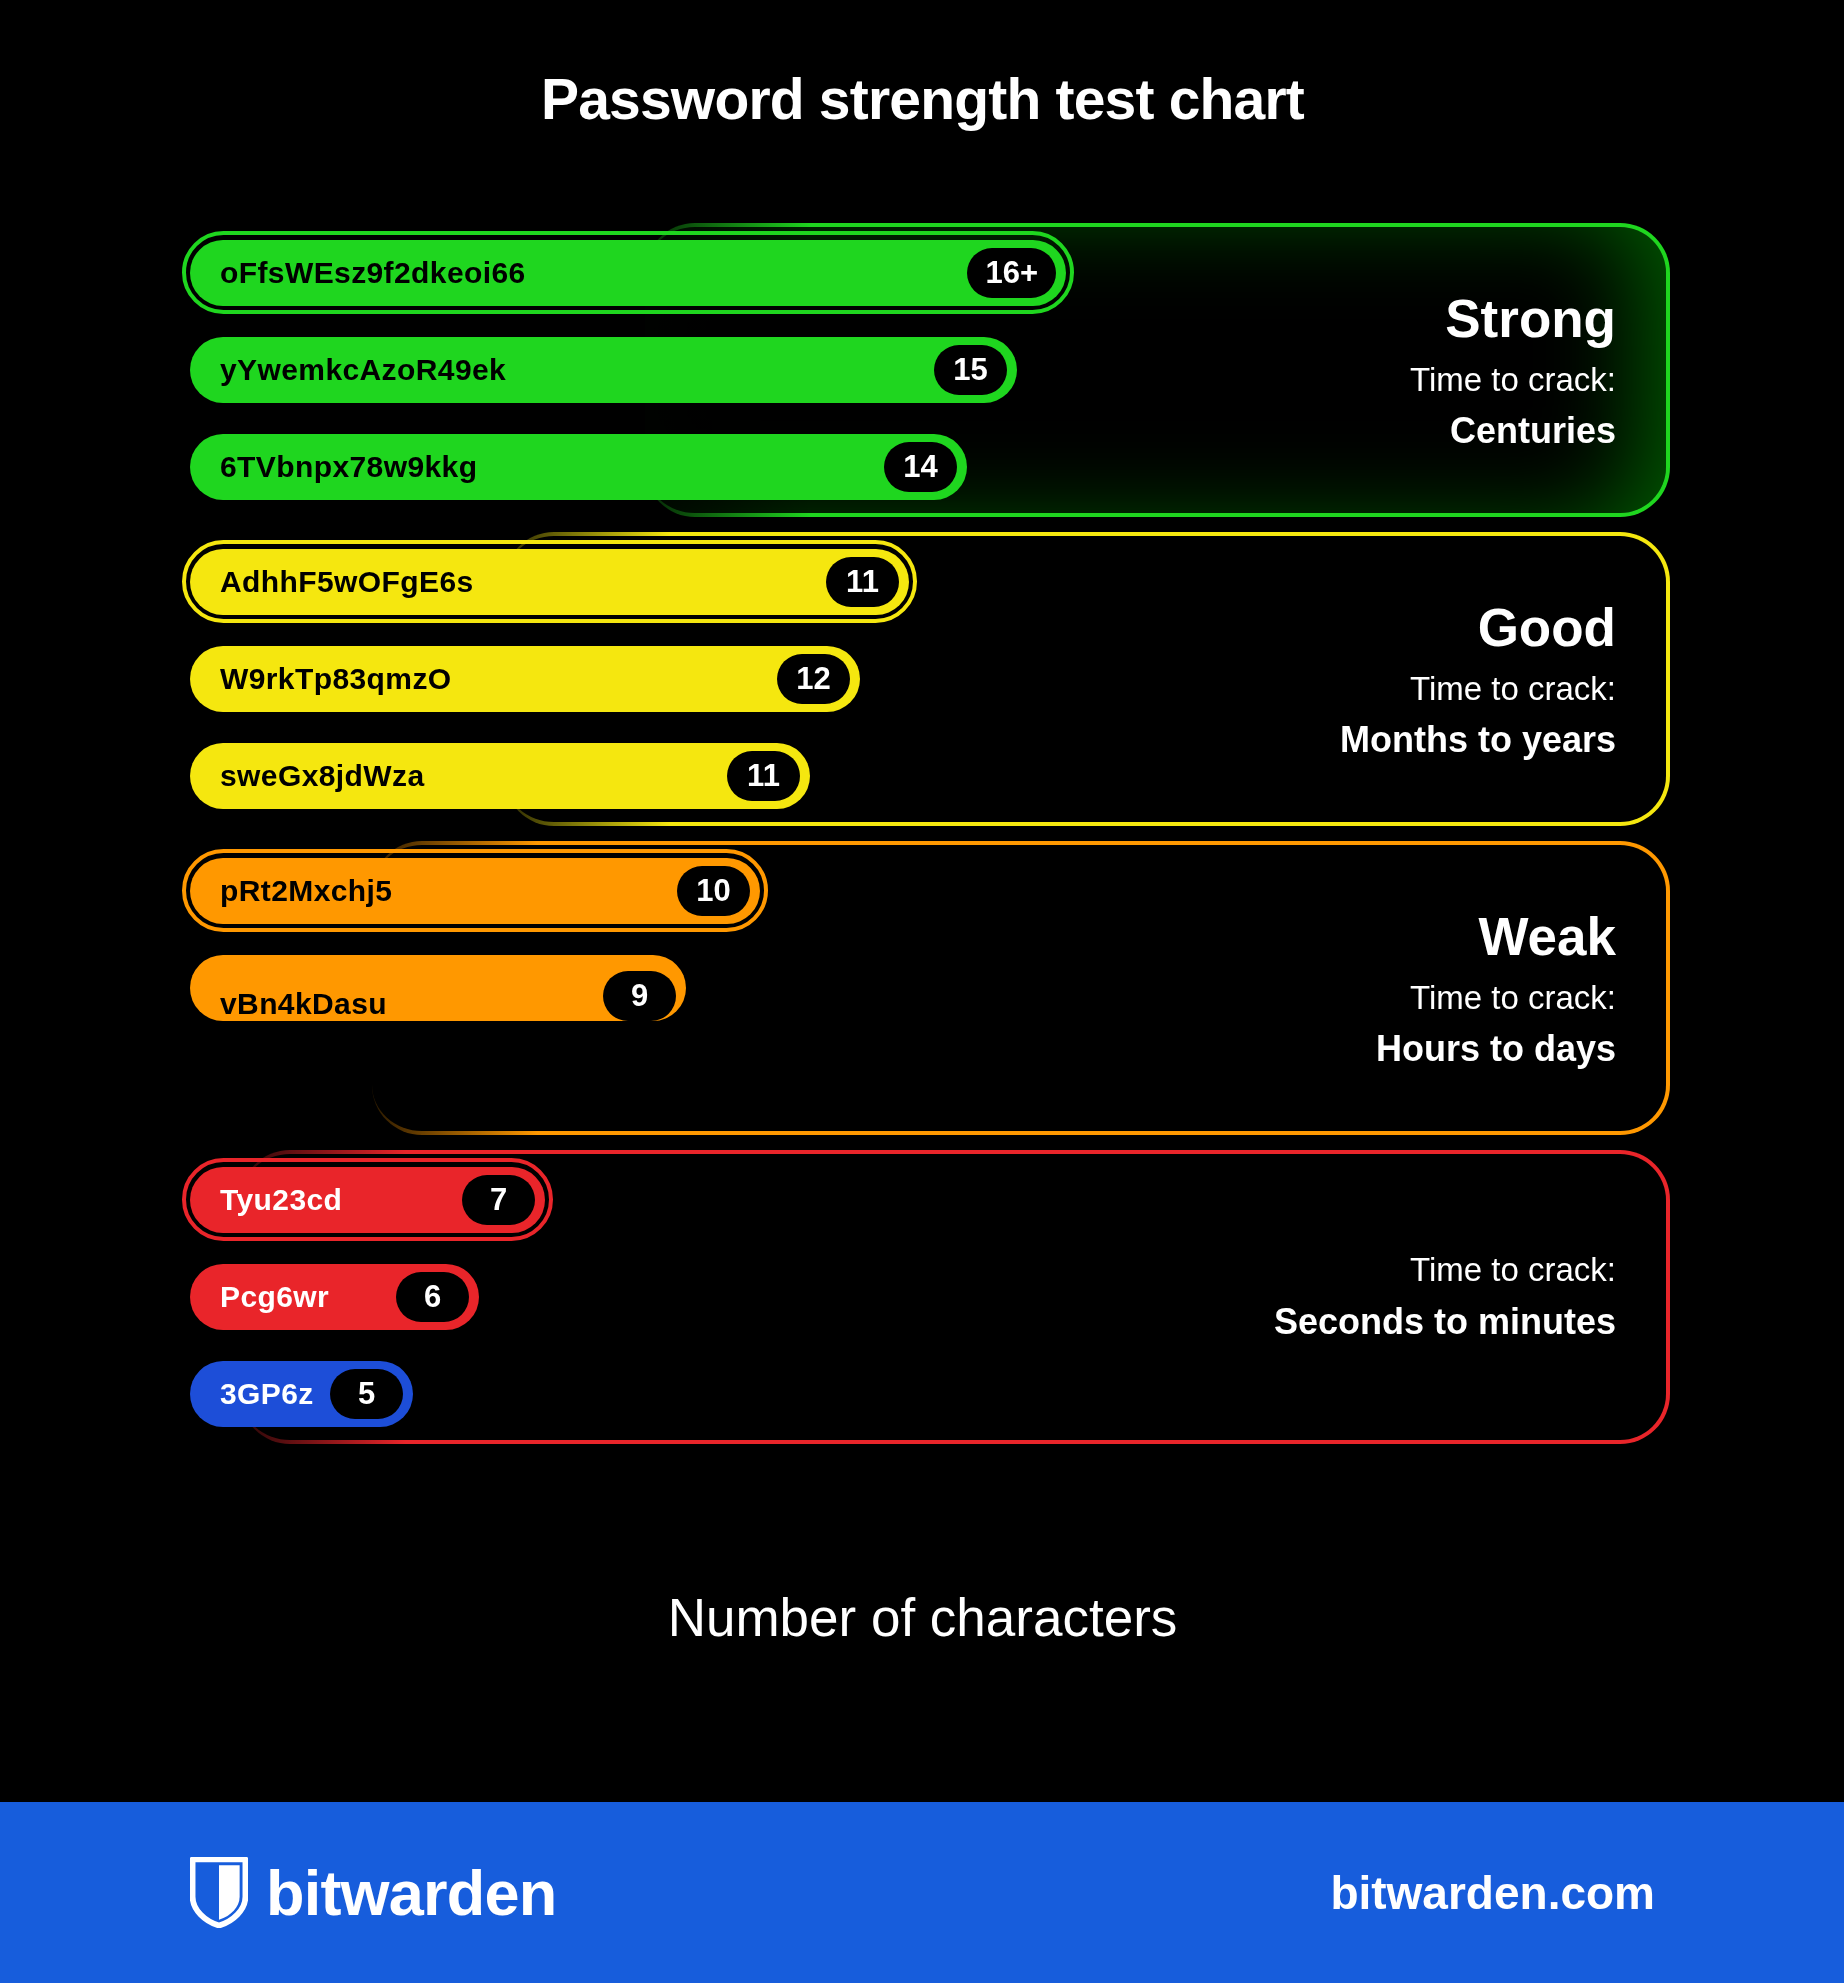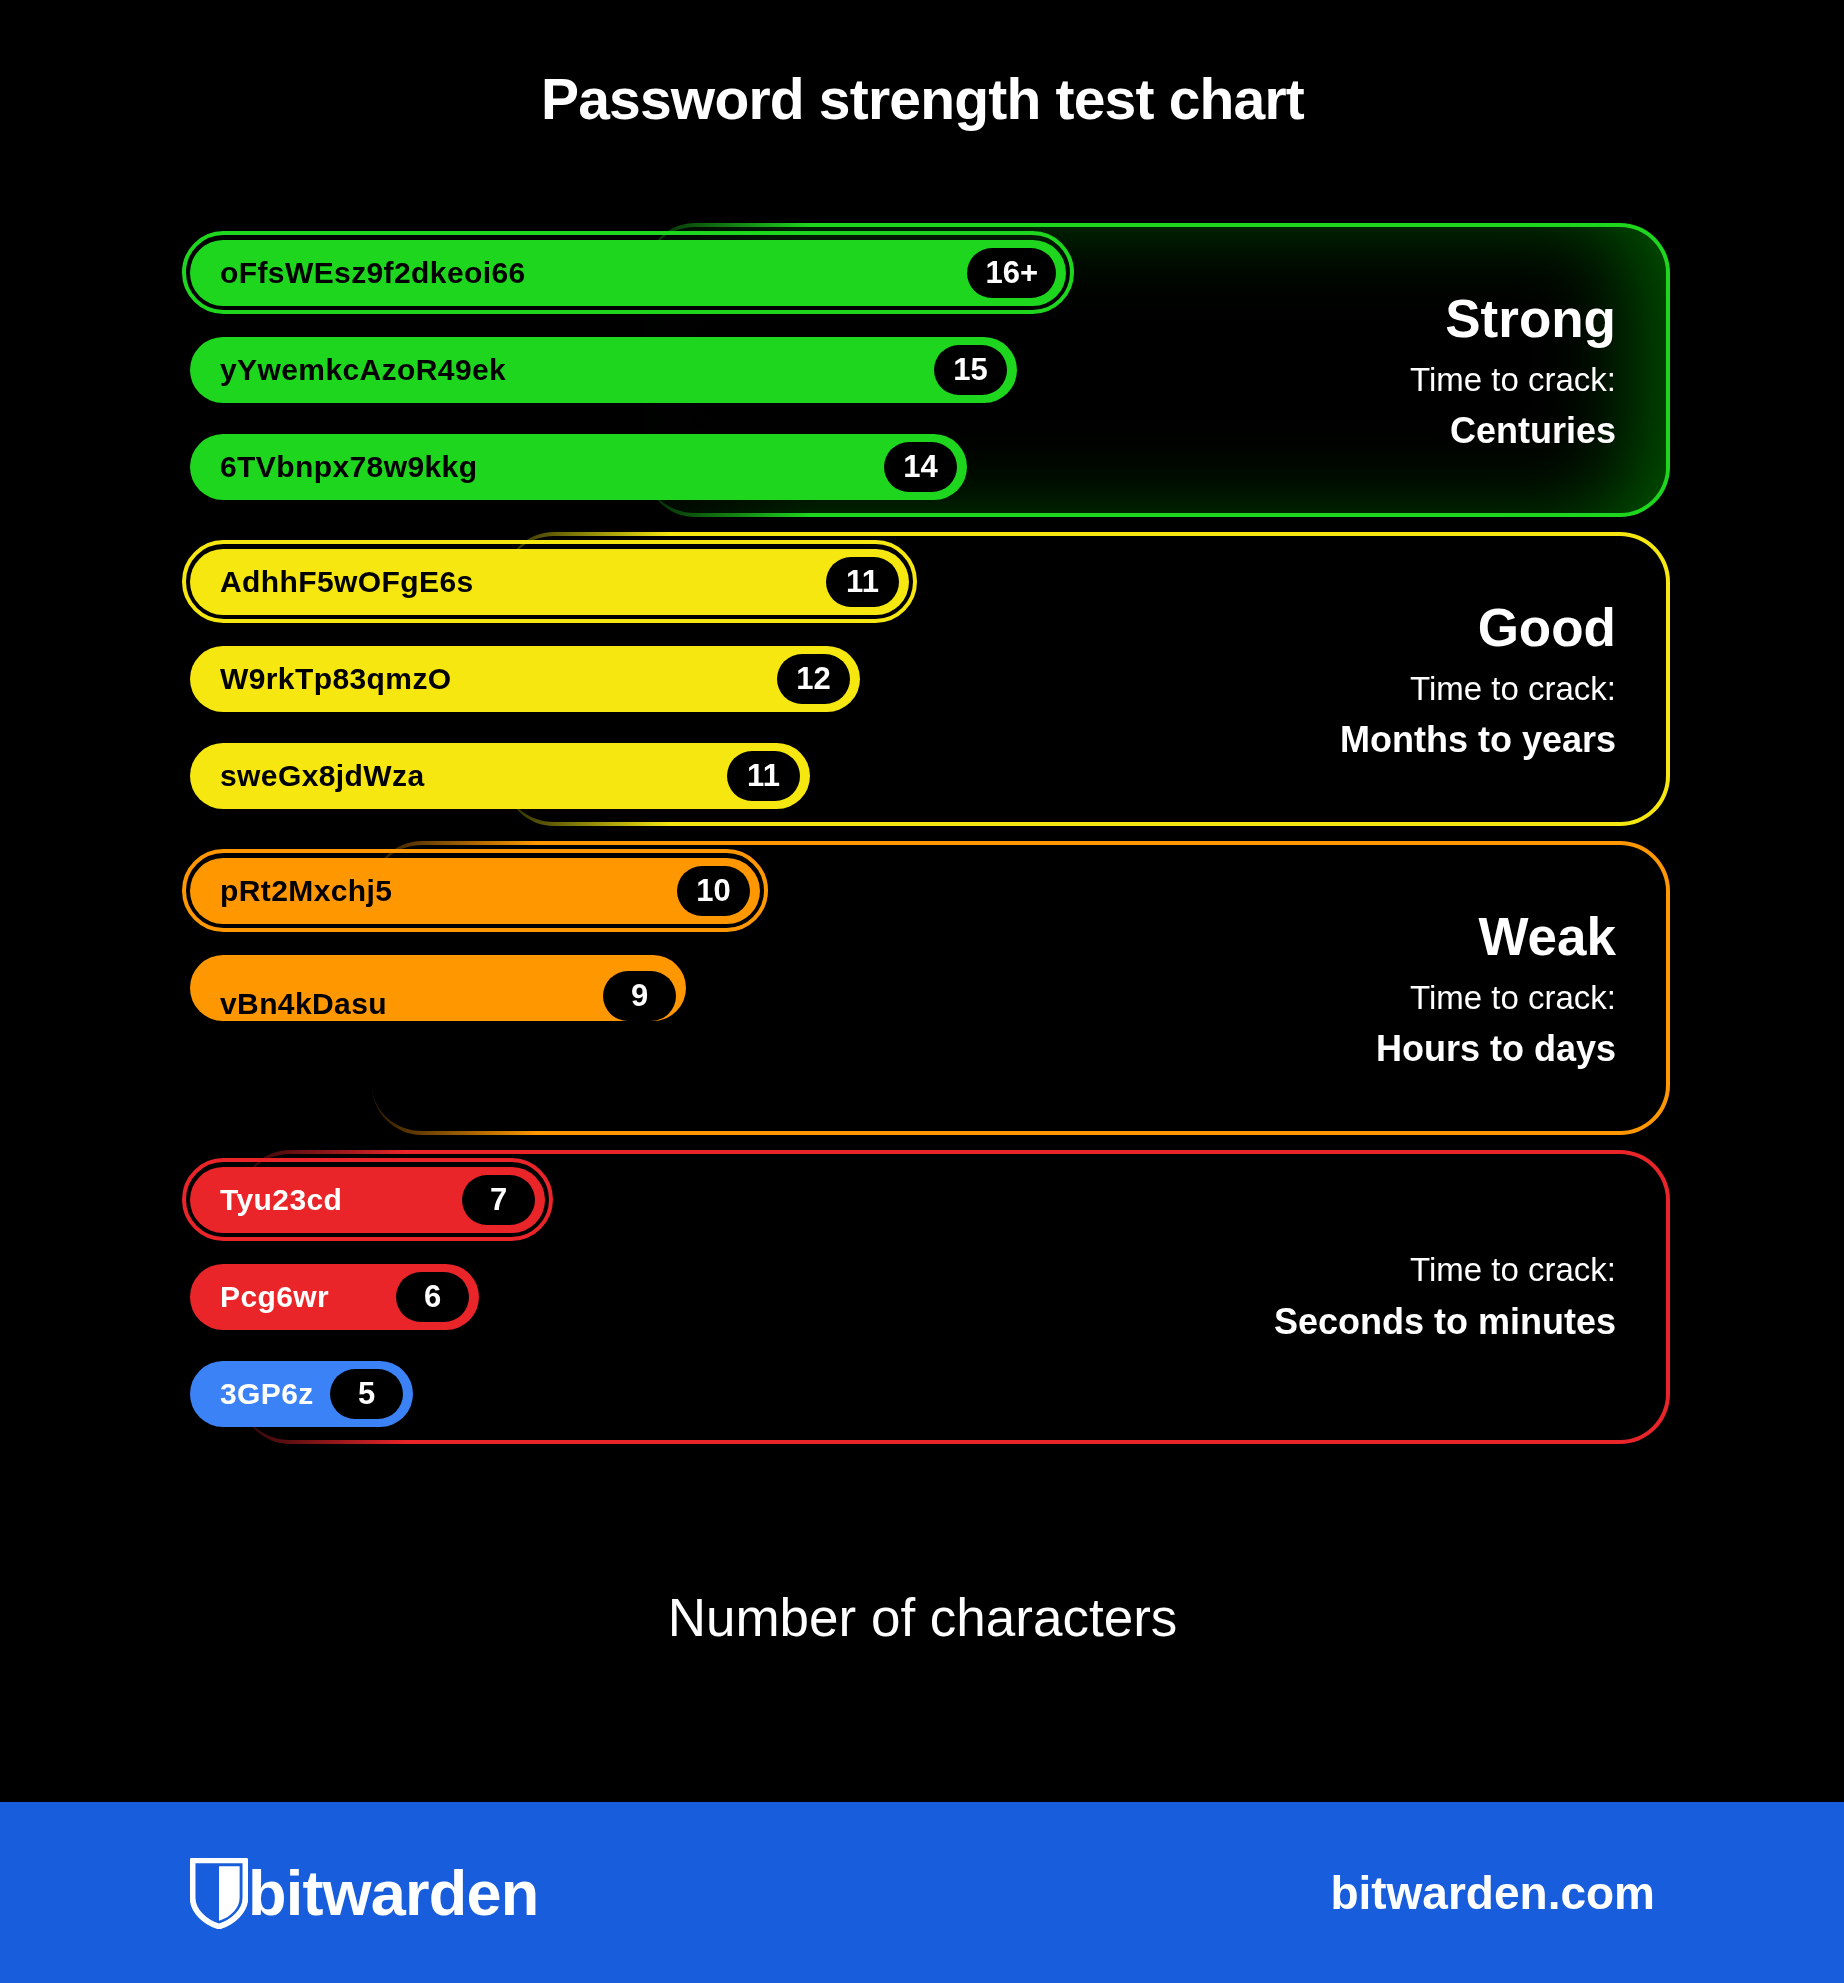--- a/index.html
+++ b/index.html
@@ -111,21 +111,21 @@
   .footer {
     position: absolute;
     left: 0; right: 0; bottom: 0;
     height: 182px;
     background: #175ddc;
     display: flex;
     align-items: center;
     justify-content: space-between;
     padding: 0 190px 0 190px;
   }
-  .brand { display: flex; align-items: center; }
+  .brand { display: flex; gap: 18px; }
   .brand-name { font-size: 63px; font-weight: 600; letter-spacing: -0.8px; }
   .footer-url { font-size: 46px; font-weight: 600; }
   .shield-svg { width: 58px; height: 71px; display: block; }
 </style>
 </head>
 <body>
 
 <div class="page">
 
   <h1 class="title">Password strength test chart</h1>
@@ -197,21 +197,21 @@
         </div>
         <div class="bars">
           <div class="bar with-ring" style="background: rgb(233, 37, 42); border-color: rgb(233, 37, 42); width: 355px;">
             <span class="pw-text light">Tyu23cd</span>
             <span class="badge">7</span>
           </div>
           <div class="bar" style="background: rgb(233, 37, 42); border-color: rgb(233, 37, 42); width: 289px;">
             <span class="pw-text light">Pcg6wr</span>
             <span class="badge">6</span>
           </div>
-          <div class="bar" style="background: #3b82f6; border-color: rgb(233, 37, 42); width: 223px;">
+          <div class="bar" style="background: #1d4ed8; border-color: rgb(233, 37, 42); width: 223px;">
             <span class="pw-text light">3GP6z</span>
             <span class="badge">5</span>
           </div>
         </div>
       </div>
     </div>
 
   <div class="xlabel">Number of characters</div>
 
   <div class="footer">

